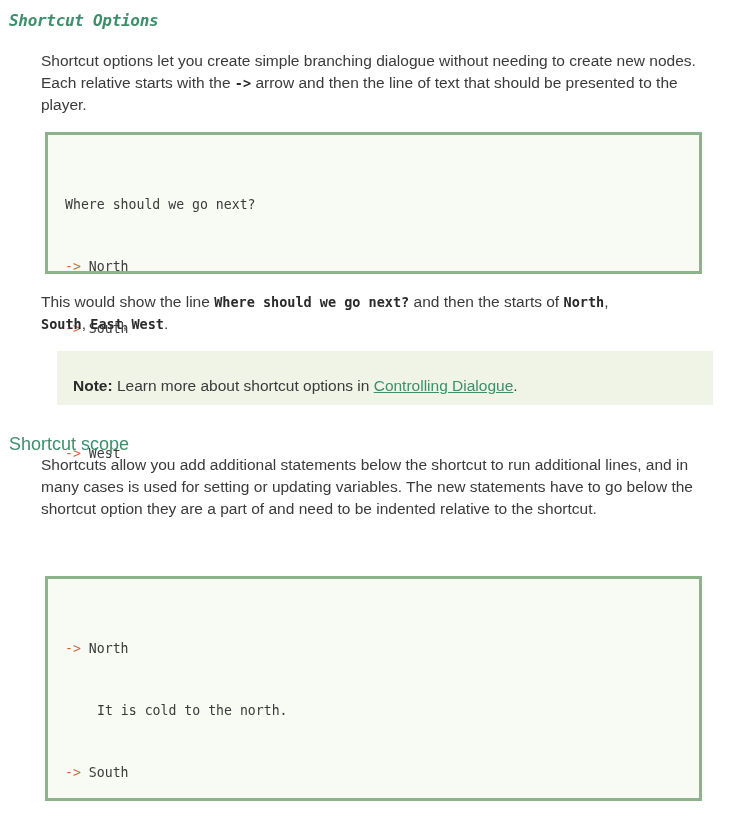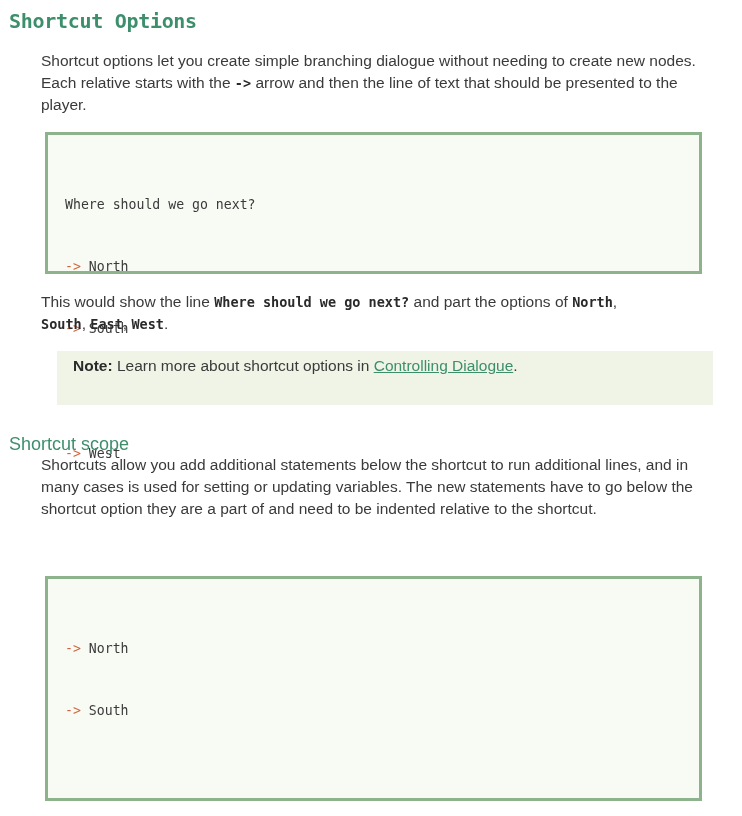--- a/index.html
+++ b/index.html
@@ -15,24 +15,25 @@
       font-family: "Liberation Sans", "DejaVu Sans", sans-serif;
       color: #3a3a3a;
     }
     .h2 {
       position: absolute;
       left: 9px;
       top: 9px;
       margin: 0;
       font-family: "DejaVu Sans Mono", "Liberation Mono", monospace;
       font-weight: bold;
-      font-size: 20px;
+      font-size: 16px;
       line-height: 24px;
       color: #3d8f6c;
       letter-spacing: -0.3px;
+      font-style: italic;
     }
     .h3 {
       position: absolute;
       left: 9px;
       top: 432px;
       margin: 0;
       font-family: "Liberation Sans", "DejaVu Sans", sans-serif;
       font-weight: normal;
       font-size: 18px;
       line-height: 24px;
@@ -71,21 +72,21 @@
     .arrow { color: #d2623b; }
     .indent { padding-left: 32px; }
     .note {
       position: absolute;
       left: 57px;
       top: 351px;
       width: 656px;
       height: 54px;
       background: #eff4e6;
       box-sizing: border-box;
-      padding: 4px 16px;
+      padding: 24px 16px;
       font-size: 15.5px;
       line-height: 22px;
       color: #3a3a3a;
     }
     .note-label { font-weight: bold; color: #2a2a2a; }
     .note a {
       color: #3d8f6c;
       text-decoration: underline;
     }
   </style>
@@ -97,30 +98,31 @@
 <p class="para" style="top:50px;"><span>Shortcut options let you create simple branching dialogue without needing to create new nodes. Each relative starts with the </span><code>-&gt;</code><span> arrow and then the line of text that should be presented to the player.</span></p>
 
 <div class="code-block" style="top:132px; height:142px;">
   <span class="code-line"><span>Where should we go next?</span></span>
   <span class="code-line"><span class="arrow">-&gt;</span><span> North</span></span>
   <span class="code-line"><span class="arrow">-&gt;</span><span> South</span></span>
   <span class="code-line"><span class="arrow">-&gt;</span><span> East</span></span>
   <span class="code-line"><span class="arrow">-&gt;</span><span> West</span></span>
 </div>
 
-<p class="para" style="top:291px;"><span>This would show the line </span><code>Where should we go next?</code><span> and part the options of </span><code>North</code><span>, </span><br><code>South</code><span>, </span><code>East</code><span>, </span><code>West</code><span>.</span></p>
+<p class="para" style="top:291px;"><span>This would show the line </span><code>Where should we go next?</code><span> and then the starts of </span><code>North</code><span>, </span><br><code>South</code><span>, </span><code>East</code><span>, </span><code>West</code><span>.</span></p>
 
 <div class="note"><span class="note-label">Note:</span><span> Learn more about shortcut options in </span><a href="#">Controlling Dialogue</a><span>.</span></div>
 
 <h3 class="h3">Shortcut scope</h3>
 
 <p class="para" style="top:454px;">Shortcuts allow you add additional statements below the shortcut to run additional lines, and in many cases is used for setting or updating variables. The new statements have to go below the shortcut option they are a part of and need to be indented relative to the shortcut.</p>
 
 <div class="code-block" style="top:576px; height:225px;">
   <span class="code-line"><span class="arrow">-&gt;</span><span> North</span></span>
+  <span class="code-line indent"><span>It is cold to the north.</span></span>
   <span class="code-line"><span class="arrow">-&gt;</span><span> South</span></span>
   
   
   
   
   
   
 </div>
 
 </body></html>

